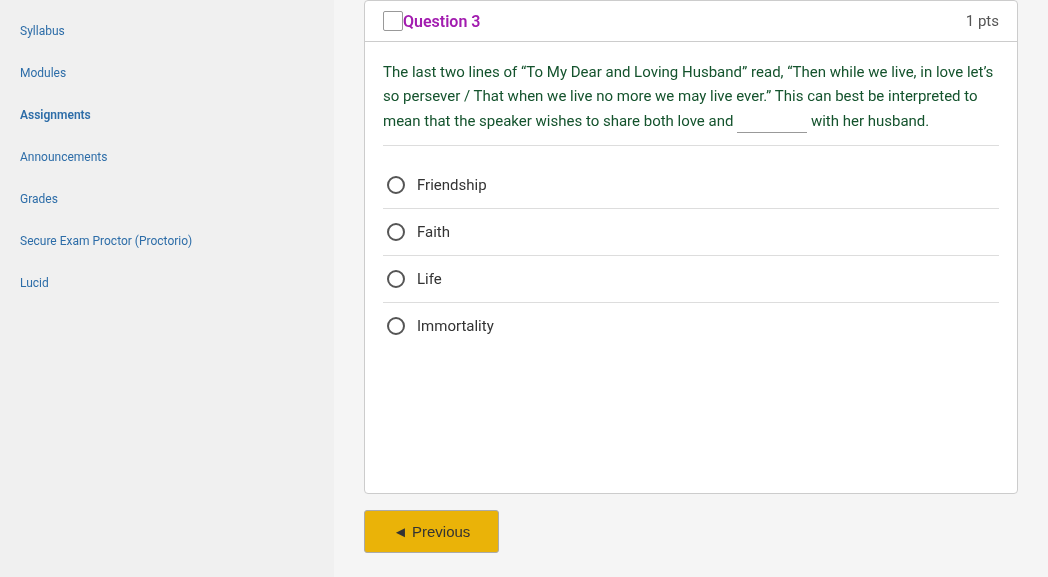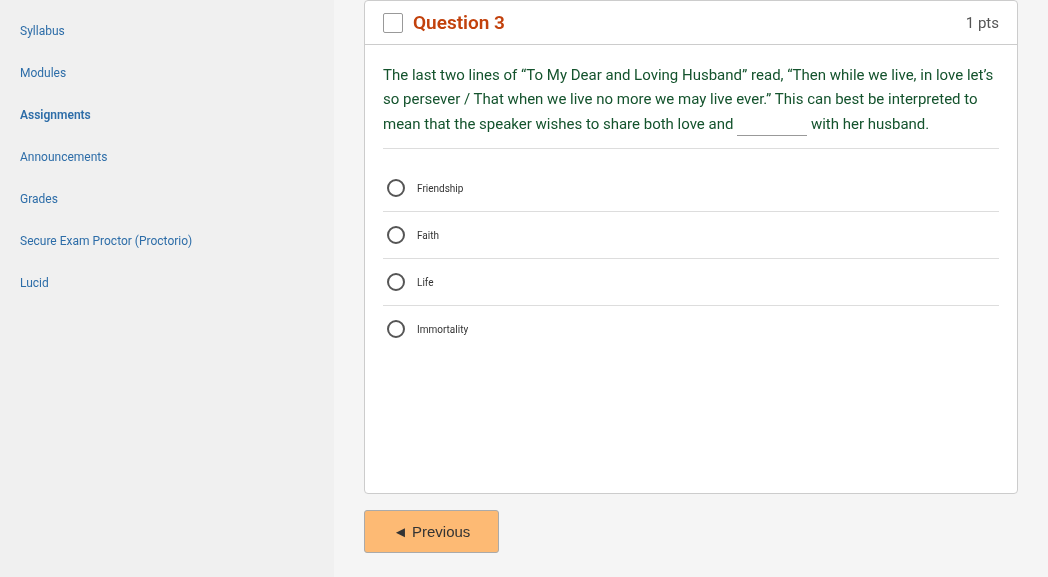--- a/index.html
+++ b/index.html
@@ -61,26 +61,25 @@
 
     .question-header {
       display: flex;
       justify-content: space-between;
       align-items: center;
       padding: 10px 18px;
       border-bottom: 1px solid #ccc;
     }
 
     .question-title {
-      font-size: 19px;
+      font-size: 16px;
       font-weight: 600;
-      color: #c2410c;
-      display: flex;
-      align-items: center;
-      gap: 10px;
+      color: #a21caf;
+      display: flex;
+      align-items: center;
     }
 
     .question-title .checkbox-icon {
       width: 20px;
       height: 20px;
       border: 1px solid #999;
       border-radius: 2px;
       display: inline-block;
       background: #fff;
     }
@@ -133,34 +132,34 @@
     .radio-circle {
       width: 18px;
       height: 18px;
       border: 2px solid #555;
       border-radius: 50%;
       flex-shrink: 0;
       background: #fff;
     }
 
     .option-label {
-      font-size: 10px;
+      font-size: 15px;
       color: #333;
     }
 
     
     .nav-buttons {
       display: flex;
       justify-content: space-between;
       align-items: center;
       padding: 16px 0 4px 0;
     }
 
     .nav-btn {
-      background: #fdba74;
+      background: #eab308;
       border: 1px solid #aaa;
       padding: 12px 28px;
       font-size: 15px;
       color: #333;
       cursor: pointer;
       border-radius: 3px;
       display: flex;
       align-items: center;
       gap: 6px;
     }

